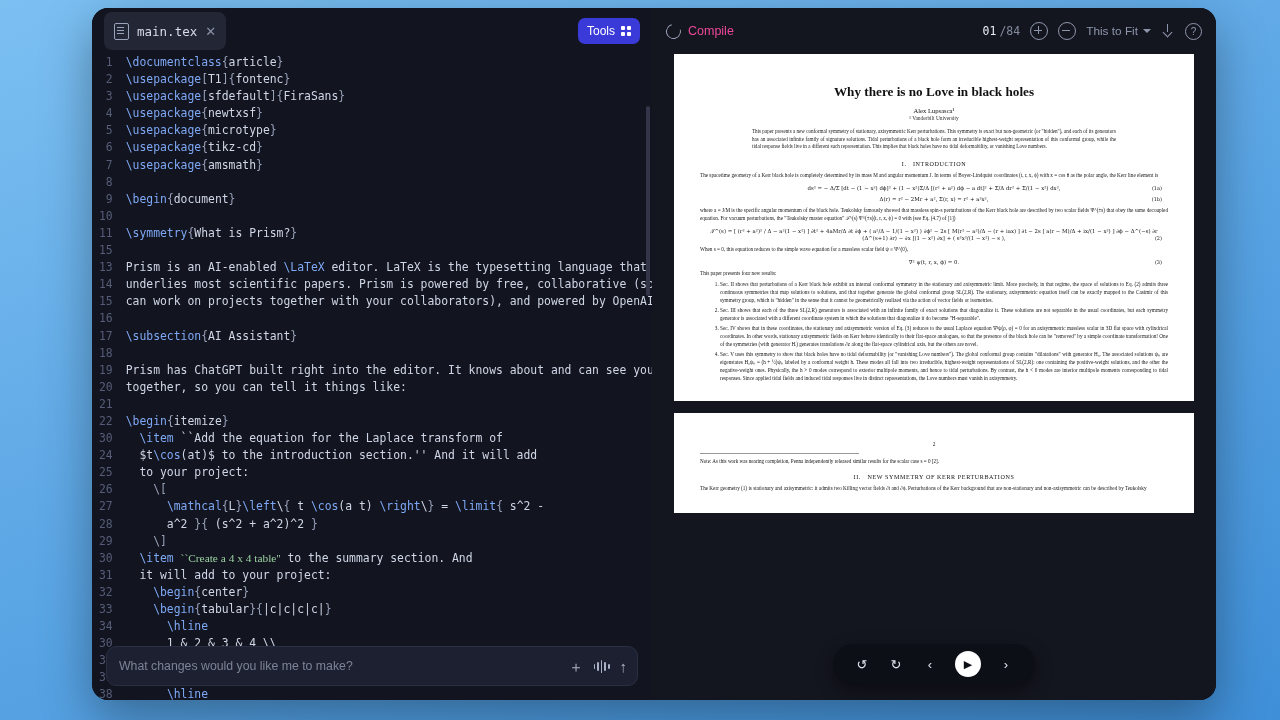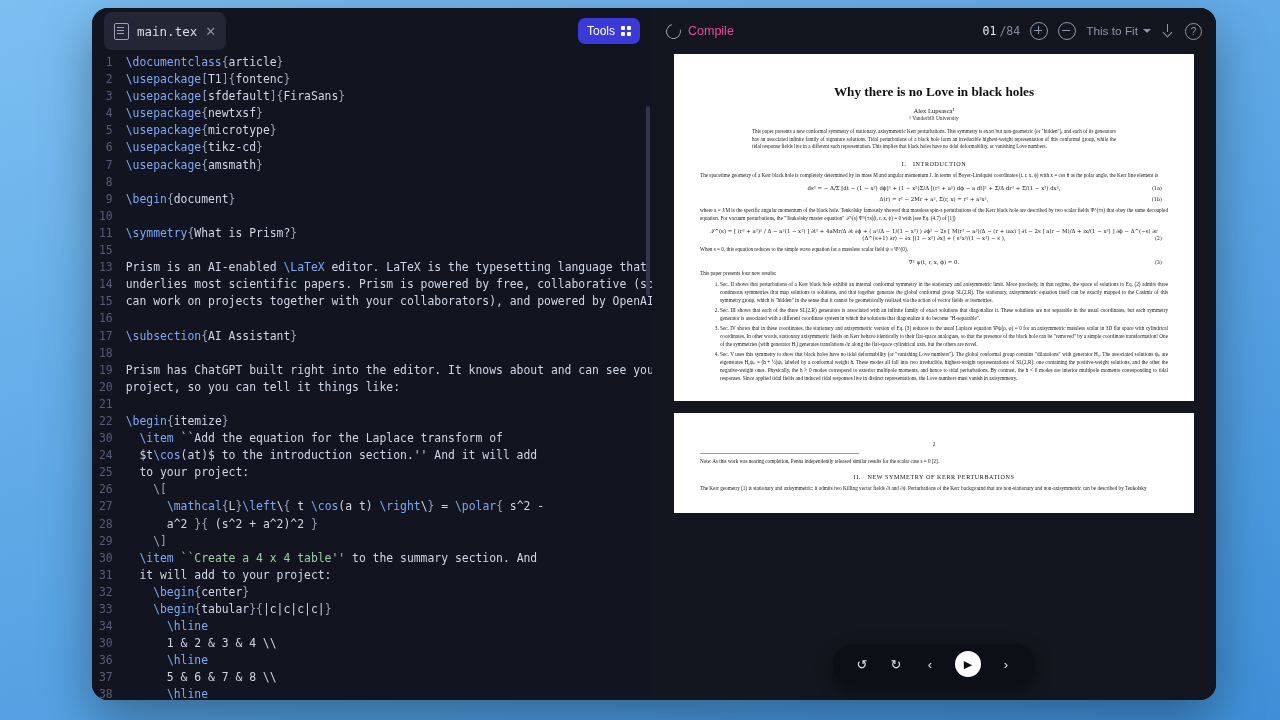--- a/index.html
+++ b/index.html
@@ -122,21 +122,21 @@
     user-select: none;
   }
   table.code td.src {
     color: #cfd6e6;
     white-space: pre;
     vertical-align: top;
     padding-right: 8px;
   }
   .cmd { color: #7ea8f5; }
   .brc { color: #9aa3bb; }
-  .str { color: #9ad1a1; }
+  .str { color: #9ad1a1; font-family: Liberation Serif, serif; }
   
   .prompt-bar {
     position: absolute;
     left: 14px; right: 14px; bottom: 14px;
     height: 38px;
     background: #1d2030;
     border: 1px solid #2b2f43;
     border-radius: 10px;
     display: flex;
     align-items: center;
@@ -521,21 +521,21 @@
               <tr>
                 <td class="ln">18</td>
                 <td class="src"></td>
               </tr>
               <tr>
                 <td class="ln">19</td>
                 <td class="src">Prism has ChatGPT built right into the editor. It knows about and can see your</td>
               </tr>
               <tr>
                 <td class="ln">20</td>
-                <td class="src">project, so you can tell it things like:</td>
+                <td class="src">together, so you can tell it things like:</td>
               </tr>
               <tr>
                 <td class="ln">21</td>
                 <td class="src"></td>
               </tr>
               <tr>
                 <td class="ln">22</td>
                 <td class="src"><span class="cmd">\begin</span><span class="brc">{</span>itemize<span class="brc">}</span></td>
               </tr>
               <tr>
@@ -549,21 +549,21 @@
               <tr>
                 <td class="ln">25</td>
                 <td class="src">  to your project:</td>
               </tr>
               <tr>
                 <td class="ln">26</td>
                 <td class="src">    <span class="brc">\[</span></td>
               </tr>
               <tr>
                 <td class="ln">27</td>
-                <td class="src">      <span class="cmd">\mathcal</span><span class="brc">{</span>L<span class="brc">}</span><span class="cmd">\left</span>\<span class="brc">{</span> t <span class="cmd">\cos</span>(a t) <span class="cmd">\right</span>\<span class="brc">}</span> = <span class="cmd">\polar</span><span class="brc">{</span> s^2 -</td>
+                <td class="src">      <span class="cmd">\mathcal</span><span class="brc">{</span>L<span class="brc">}</span><span class="cmd">\left</span>\<span class="brc">{</span> t <span class="cmd">\cos</span>(a t) <span class="cmd">\right</span>\<span class="brc">}</span> = <span class="cmd">\limit</span><span class="brc">{</span> s^2 -</td>
               </tr>
               <tr>
                 <td class="ln">28</td>
                 <td class="src">      a^2 <span class="brc">}</span><span class="brc">{</span> (s^2 + a^2)^2 <span class="brc">}</span></td>
               </tr>
               <tr>
                 <td class="ln">29</td>
                 <td class="src">    <span class="brc">\]</span></td>
               </tr>
               <tr>
@@ -600,20 +600,32 @@
               </tr>
               <tr>
                 <td class="ln">38</td>
                 <td class="src">      <span class="cmd">\hline</span></td>
               </tr>
             </tbody>
         </table>
         <div class="scroll-strip"></div>
       </div>
 
+      <div class="prompt-bar">
+        <input class="prompt-input" value="" placeholder="What changes would you like me to make?" style="">
+        <span class="pb-icon">＋</span>
+        <span class="wave">
+          <i style="height:5px"></i>
+            <i style="height:9px"></i>
+            <i style="height:13px"></i>
+            <i style="height:9px"></i>
+            <i style="height:5px"></i>
+        </span>
+        <span class="pb-icon">↑</span>
+      </div>
     </div>
 
     <div class="preview-pane">
       <div class="pdf-toolbar">
         <div class="compile-btn">
           <span class="refresh-icon"></span>
           <span>Compile</span>
         </div>
         <div class="page-indicator">
           <span class="page-cur">01</span>

